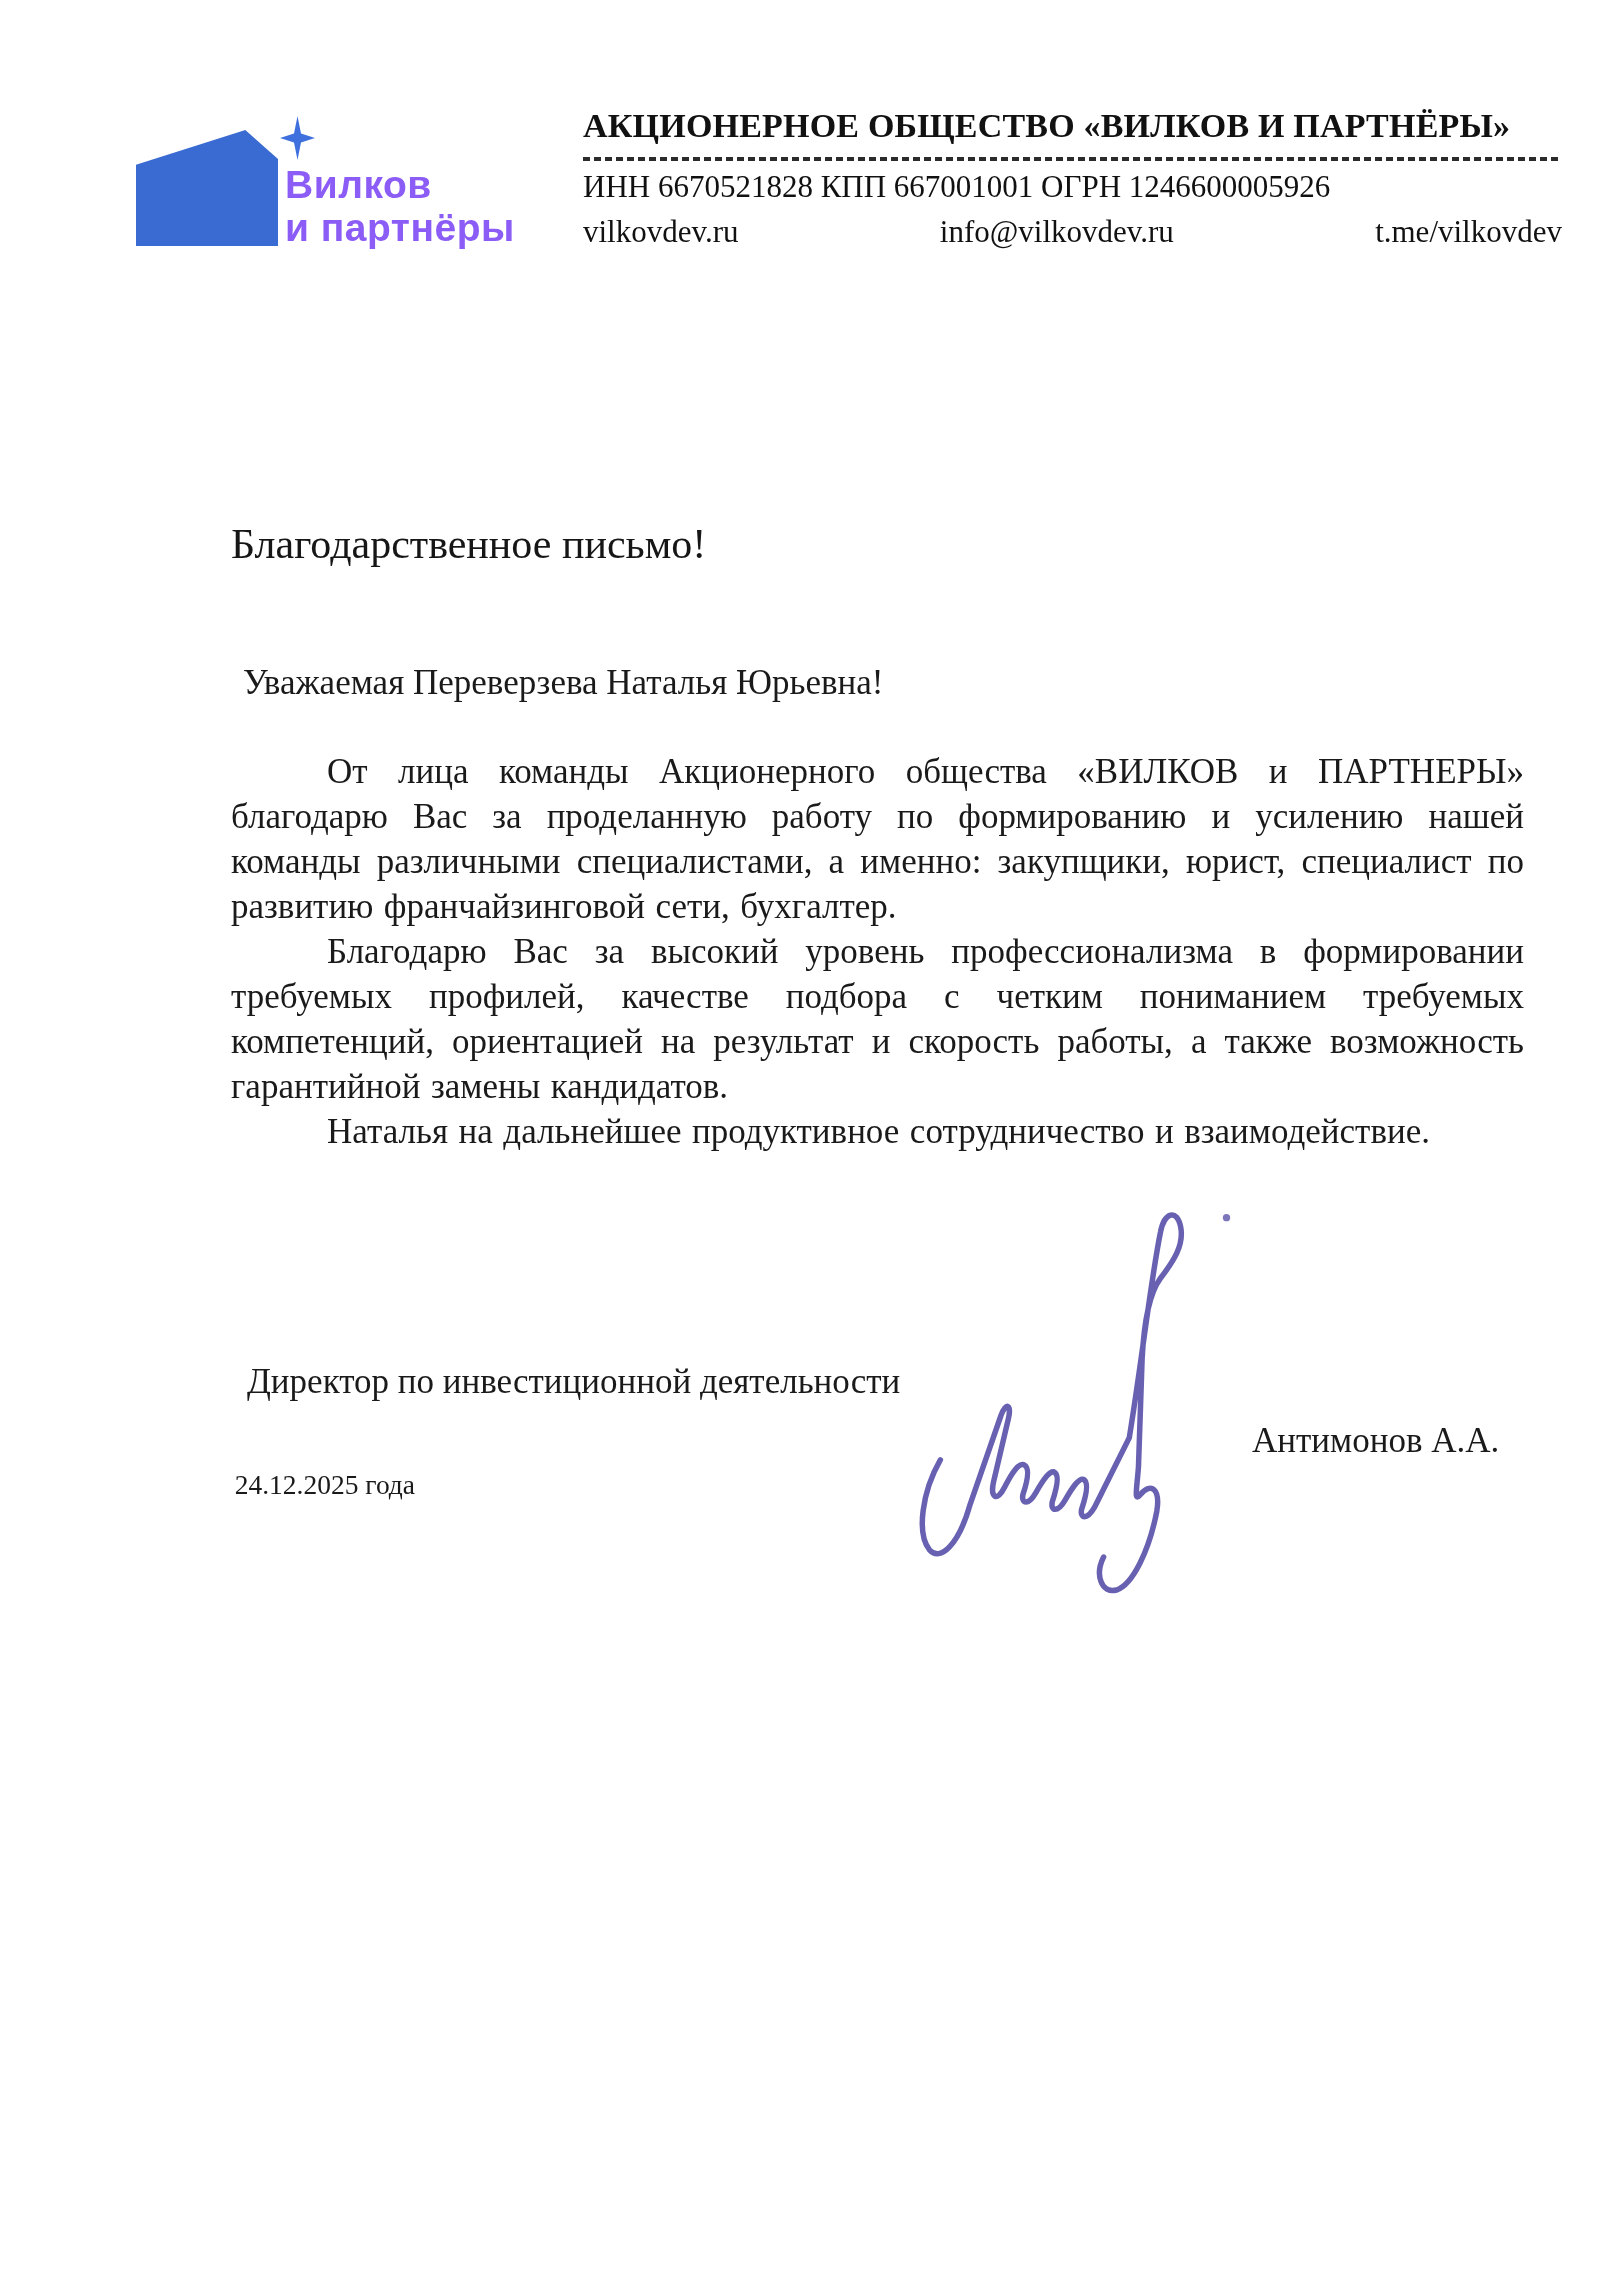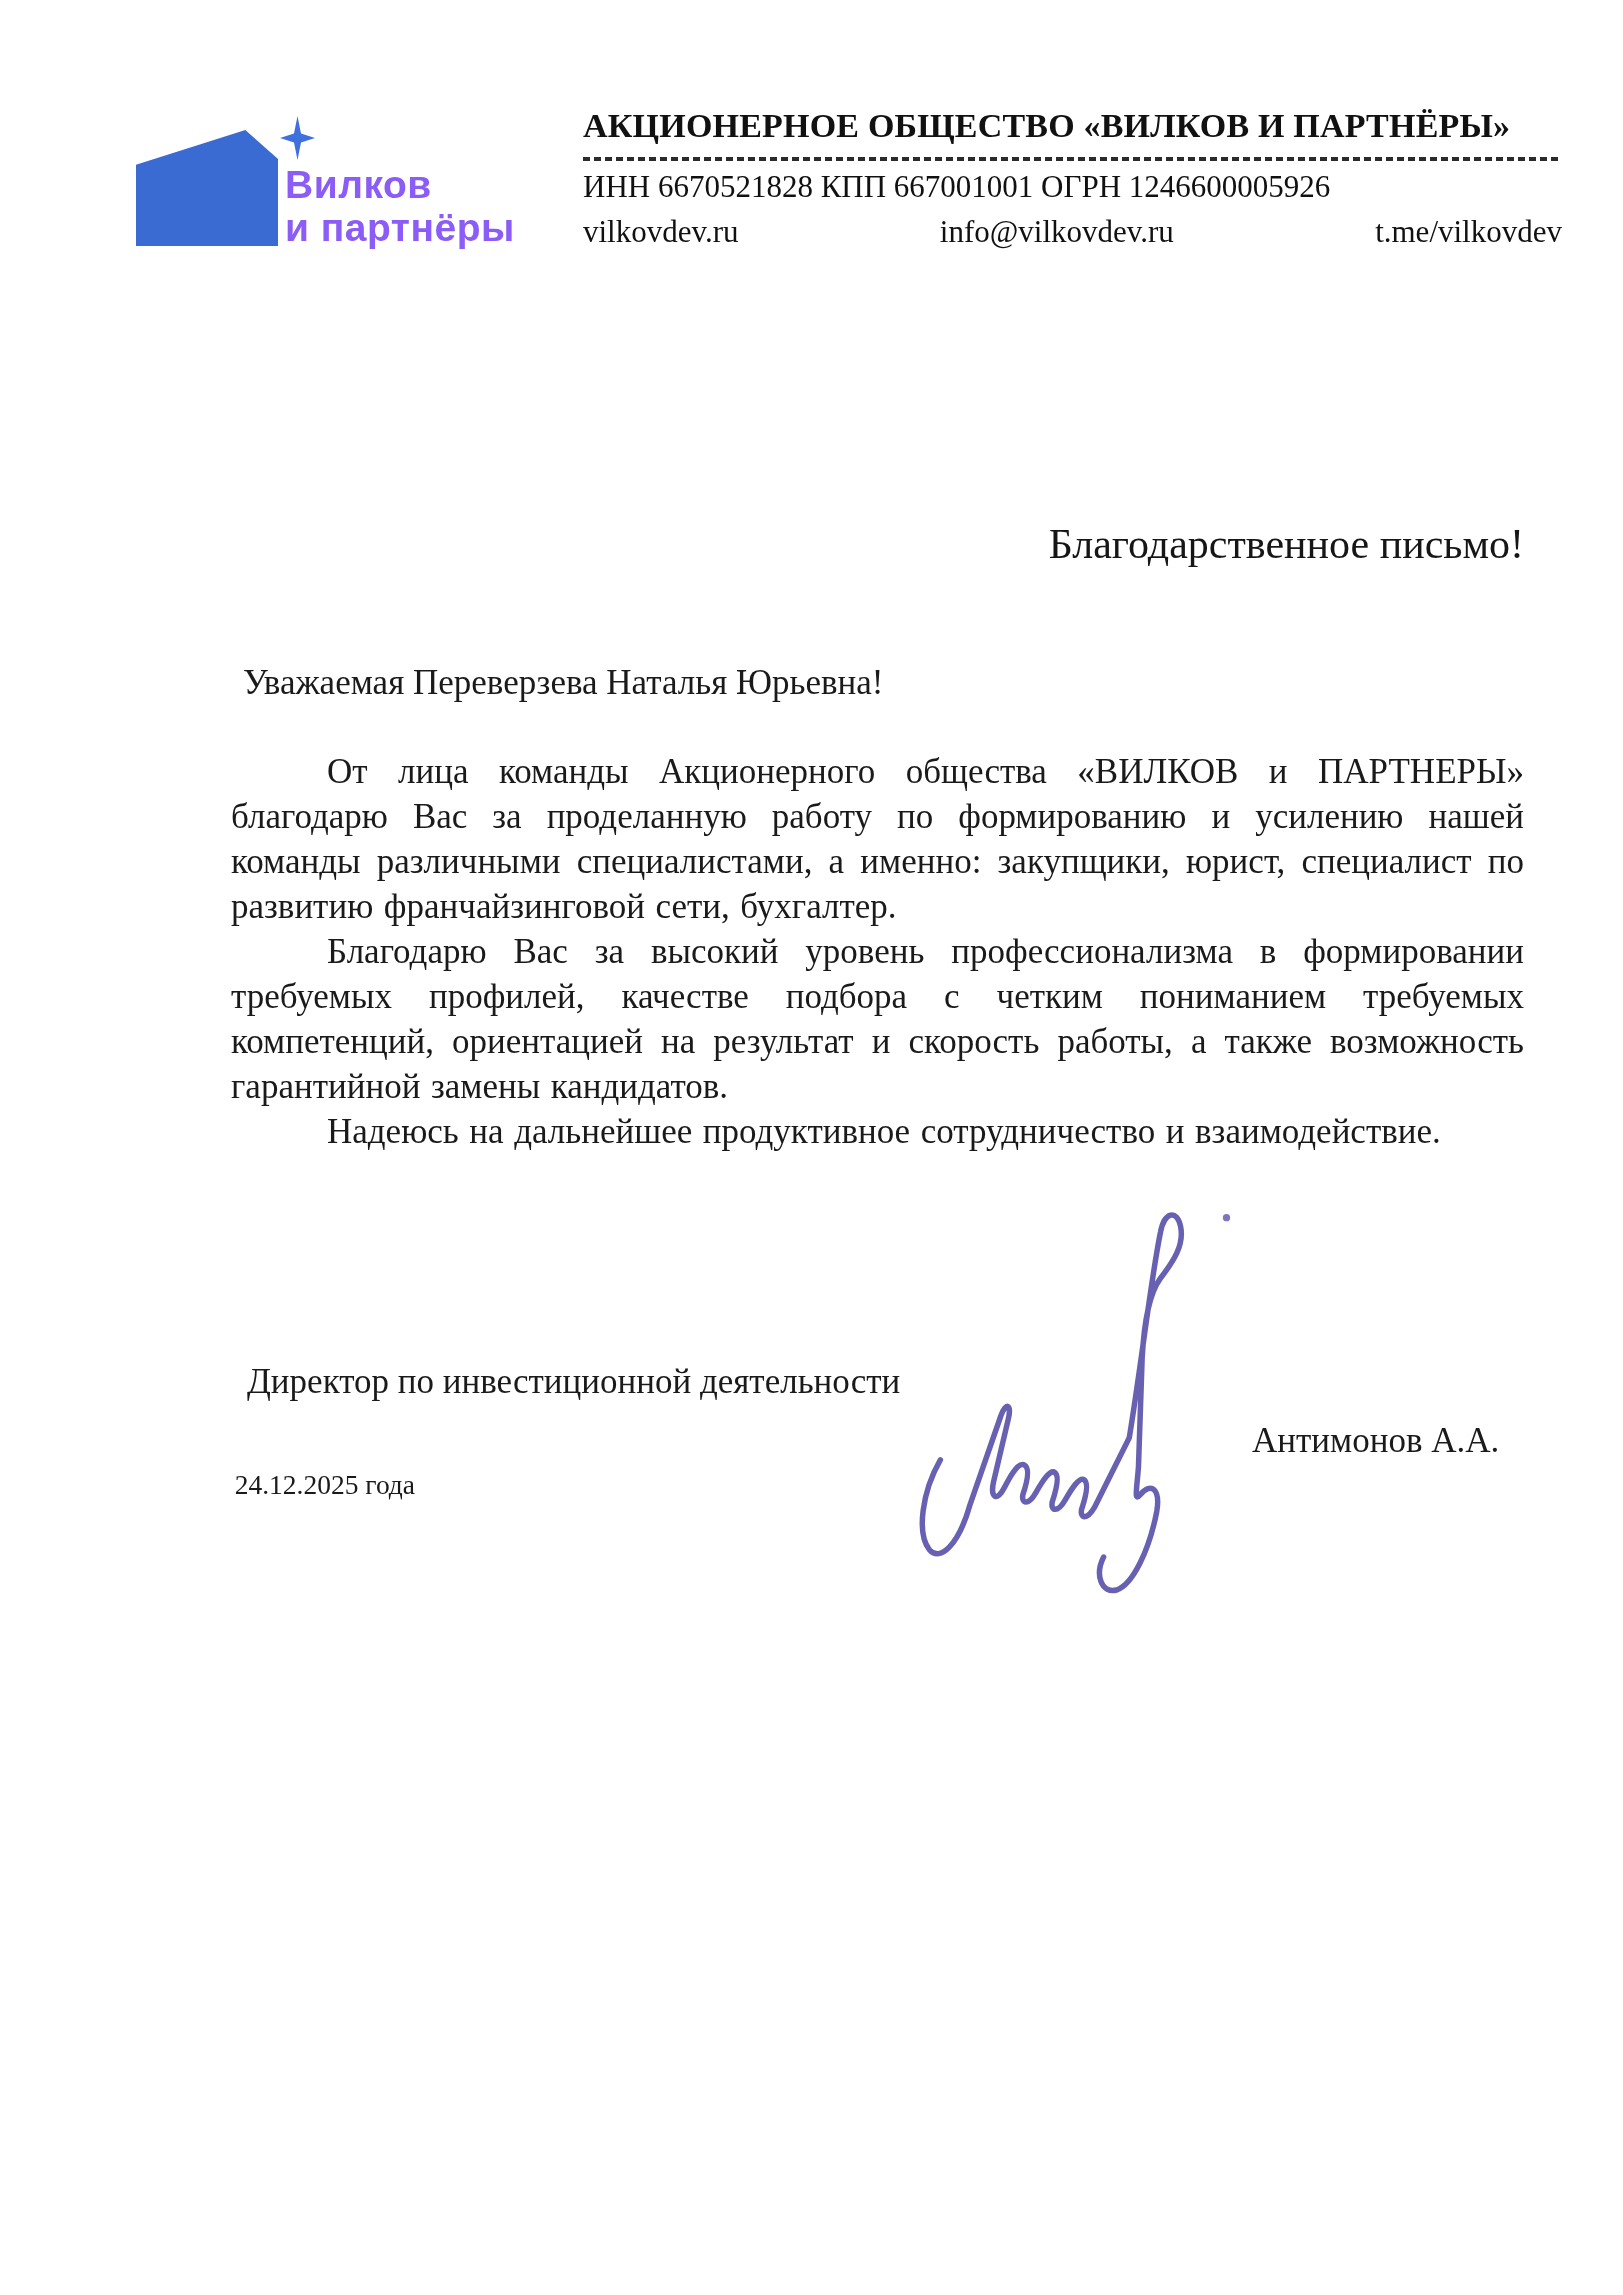--- a/index.html
+++ b/index.html
@@ -43,21 +43,21 @@
   }
   .requisites { margin-top:8.3px; font-size:31px; color:#111; white-space:nowrap; }
   .contacts {
     margin-top:9.2px; font-size:31px; color:#111;
     display:flex; justify-content:space-between;
   }
 
   
   .title {
     position:absolute; top:520px; left:231px; width:1293px;
-    margin:0; text-align:right;
+    margin:0; text-align:left;
     font-size:42px; font-weight:400; color:#161616;
   }
   .salutation {
     position:absolute; top:651px; left:231px; width:1293px;
     margin:12px; text-align:left; font-size:35px;
   }
   .body-text {
     position:absolute; top:749px; left:231px; width:1293px;
     font-size:35px; line-height:45px; text-align:justify;
   }
@@ -92,21 +92,21 @@
       <span>t.me/vilkovdev</span>
     </div>
   </div>
 
   <h1 class="title">Благодарственное письмо!</h1>
   <p class="salutation">Уважаемая Переверзева Наталья Юрьевна!</p>
 
   <div class="body-text">
     <p>От лица команды Акционерного общества «ВИЛКОВ и ПАРТНЕРЫ» благодарю Вас за проделанную работу по формированию и усилению нашей команды различными специалистами, а именно: закупщики, юрист, специалист по развитию франчайзинговой сети, бухгалтер.</p>
     <p>Благодарю Вас за высокий уровень профессионализма в формировании требуемых профилей, качестве подбора с четким пониманием требуемых компетенций, ориентацией на результат и скорость работы, а также возможность гарантийной замены кандидатов.</p>
-    <p>Надеюсь на дальнейшее продуктивное сотрудничество и взаимодействие.</p>
+    <p>Наталья на дальнейшее продуктивное сотрудничество и взаимодействие.</p>
   </div>
 
   <div class="sign">
     <div class="position">
       <div>Директор по инвестиционной деятельности</div>
     </div>
     <div class="sign-date">24.12.2025 года</div>
 
     <svg class="autograph" viewBox="0 0 350 470" xmlns="http://www.w3.org/2000/svg">
       <path d="M 32 310

